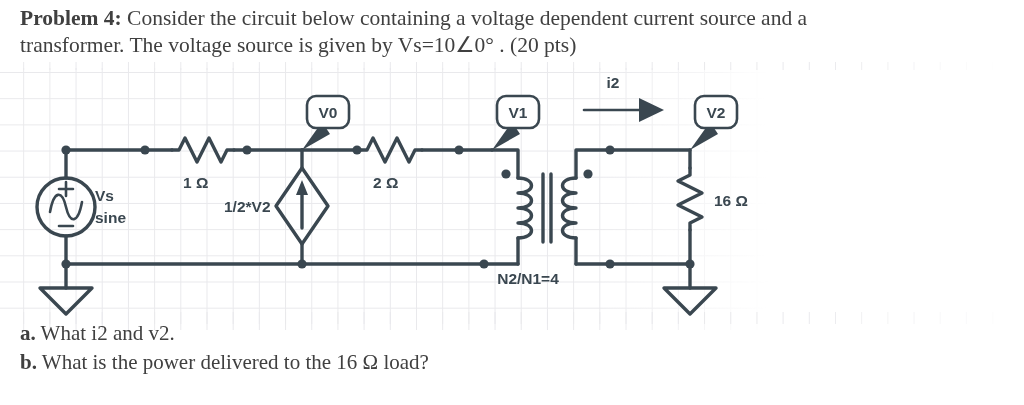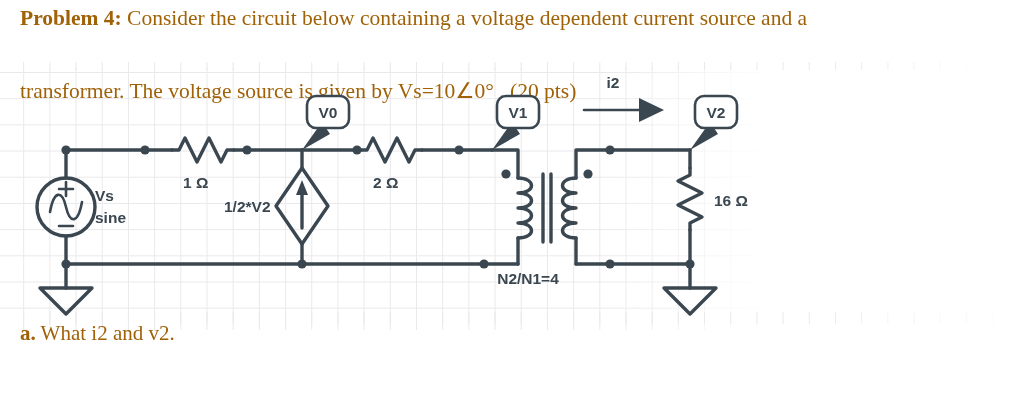--- a/index.html
+++ b/index.html
@@ -52,28 +52,28 @@
     background-image: linear-gradient(to right, #e9e9ec 1px, transparent 1px);
     background-size: 26.2px 26.2px;
     background-position: -3px 0;
     -webkit-mask-image: linear-gradient(to right, #000 0, #000 800px, rgba(0,0,0,0) 1010px);
     mask-image: linear-gradient(to right, #000 0, #000 800px, rgba(0,0,0,0) 1010px);
   }
 
   
   .prob-text {
     position: absolute;
-    color: #a16207;
+    color: #404040;
     font-family: "Liberation Serif", serif;
     font-size: 21.5px;
     line-height: 27px;
     white-space: nowrap;
   }
   #prob-line1 { left: 20px; top: 5px; }
-  #prob-line2 { left: 20px; top: 32px; margin-top: 46px; }
+  #prob-line2 { left: 20px; top: 32px; }
   #q-a { left: 20px; top: 320px; font-size: 21px; }
   #q-b { left: 20px; top: 349px; font-size: 21px; }
   .b { font-weight: bold; }
 
   
   #circuit {
     position: absolute;
     left: 0;
     top: 68px;
   }
@@ -186,14 +186,15 @@
     <path d="M 492 82 L 512 54 L 520 66 Z" fill="#3a4750"></path>
     <rect class="nodebox" x="497" y="28" width="42" height="32" rx="9"></rect>
     <text class="nodetxt" x="518" y="50" text-anchor="middle">V1</text>
 
     <path d="M 690 82 L 710 54 L 718 66 Z" fill="#3a4750"></path>
     <rect class="nodebox" x="695" y="28" width="42" height="32" rx="9"></rect>
     <text class="nodetxt" x="716" y="50" text-anchor="middle">V2</text>
   </svg>
 
   <div class="prob-text" id="q-a"><span class="b">a.</span><span> What i2 and v2.</span></div>
+  <div class="prob-text" id="q-b"><span class="b">b.</span><span> What is the power delivered to the 16 Ω load?</span></div>
 
 </div>
 
 </body></html>

